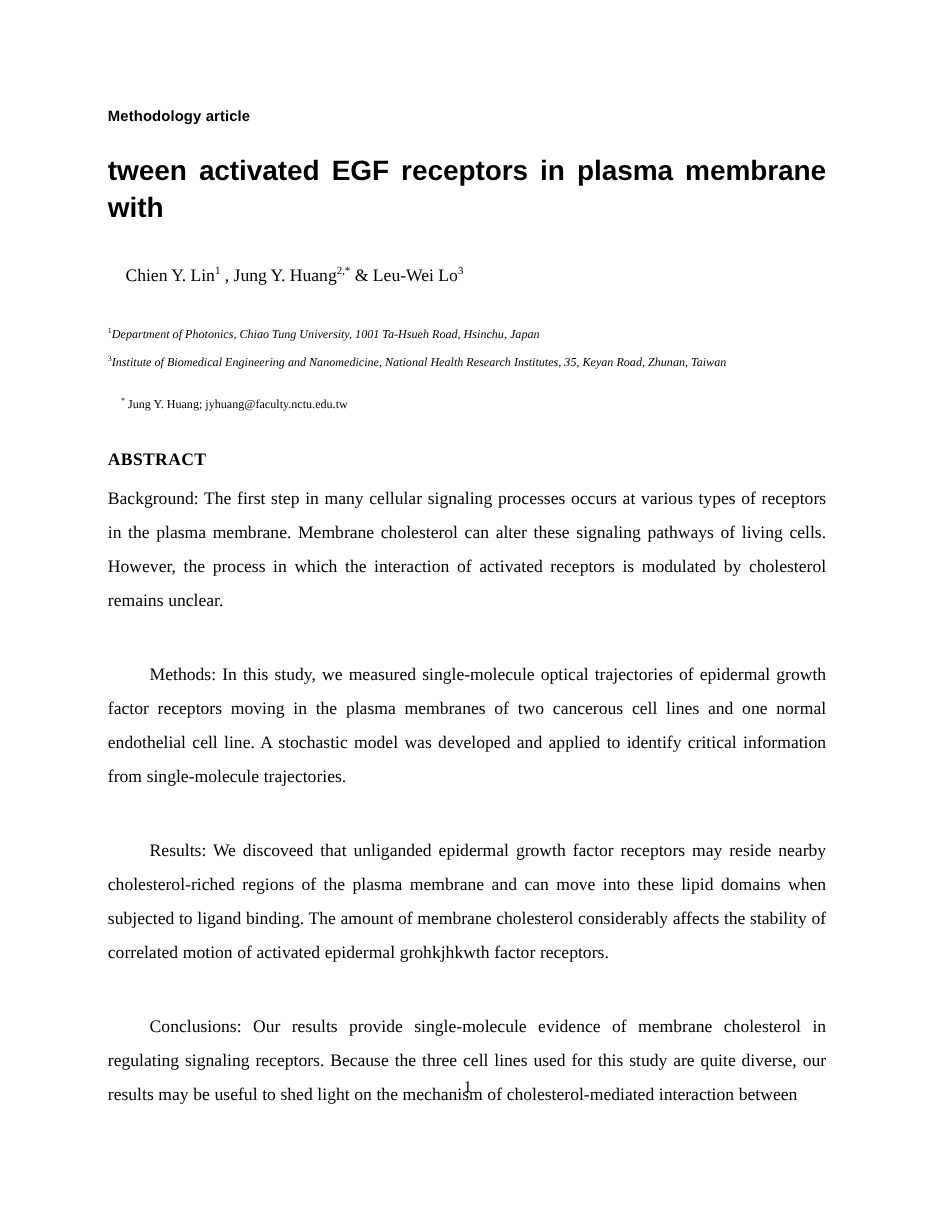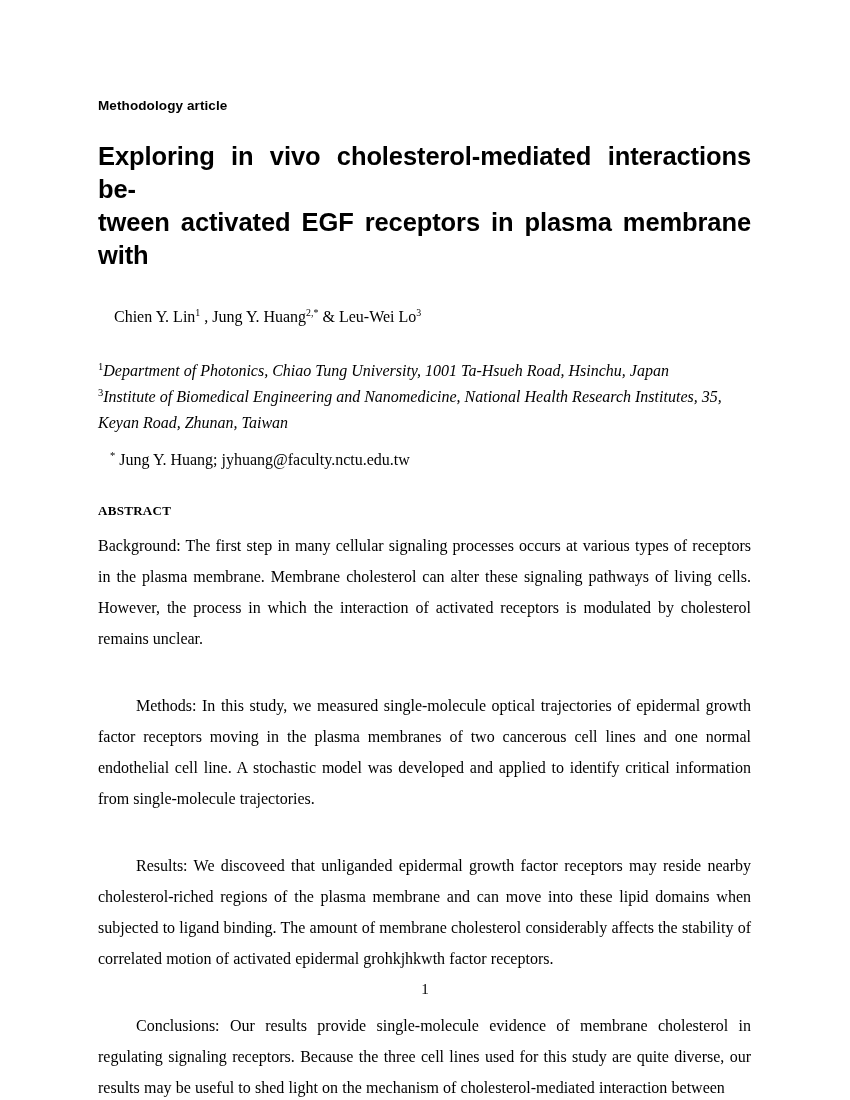--- a/index.html
+++ b/index.html
@@ -63,21 +63,21 @@
     margin: 0 0 31px 16px;
   }
   .authors sup {
     font-size: 62%;
     vertical-align: super;
     line-height: 0;
   }
 
   
   .affiliations {
-    font-size: 16px;
+    font-size: 11px;
     line-height: 25.8px;
     margin: 0 0 28px 0;
   }
   .aff {
     font-style: italic;
     margin: 0;
     text-align: left;
   }
   .aff sup {
     font-size: 66%;
@@ -92,21 +92,21 @@
   .aff-corr sup {
     font-size: 66%;
     vertical-align: super;
     line-height: 0;
   }
 
   
   .abstract-heading {
     font-family: "Liberation Serif", serif;
     font-weight: bold;
-    font-size: 13px;
+    font-size: 16px;
     line-height: 20px;
     margin: 0 0 9px 0;
     letter-spacing: 0.3px;
   }
 
   .para {
     font-size: 16px;
     line-height: 31px;
     text-align: justify;
     text-align-last: left;
@@ -131,21 +131,20 @@
 </style>
 </head>
 <body>
 
 <div class="page">
   <div class="content">
 
     <div class="article-type">Methodology article</div>
 
     <h1 class="title">
-        <span style="display: block; text-align: justify; text-align-last: justify;">Exploring in vivo cholesterol-mediated interactions be-</span>
         <span style="display: block; text-align: justify; text-align-last: justify;">tween activated EGF receptors in plasma membrane with</span>
       </h1>
 
     <div class="authors"><span>Chien Y. Lin</span><sup>1</sup><span> , </span><span>Jung Y. Huang</span><sup>2,*</sup><span>  &amp; </span><span>Leu-Wei Lo</span><sup>3</sup></div>
 
     <div class="affiliations">
       <p class="aff"><sup>1</sup><span>Department of Photonics, Chiao Tung University, 1001 Ta-Hsueh Road, Hsinchu, Japan</span></p>
       <p class="aff"><sup>3</sup><span>Institute of Biomedical Engineering and Nanomedicine, National Health Research Institutes, 35, Keyan Road, Zhunan, Taiwan</span></p>
       <p class="aff-corr"><sup>*</sup><span> Jung Y. Huang; jyhuang@faculty.nctu.edu.tw</span></p>
     </div>

